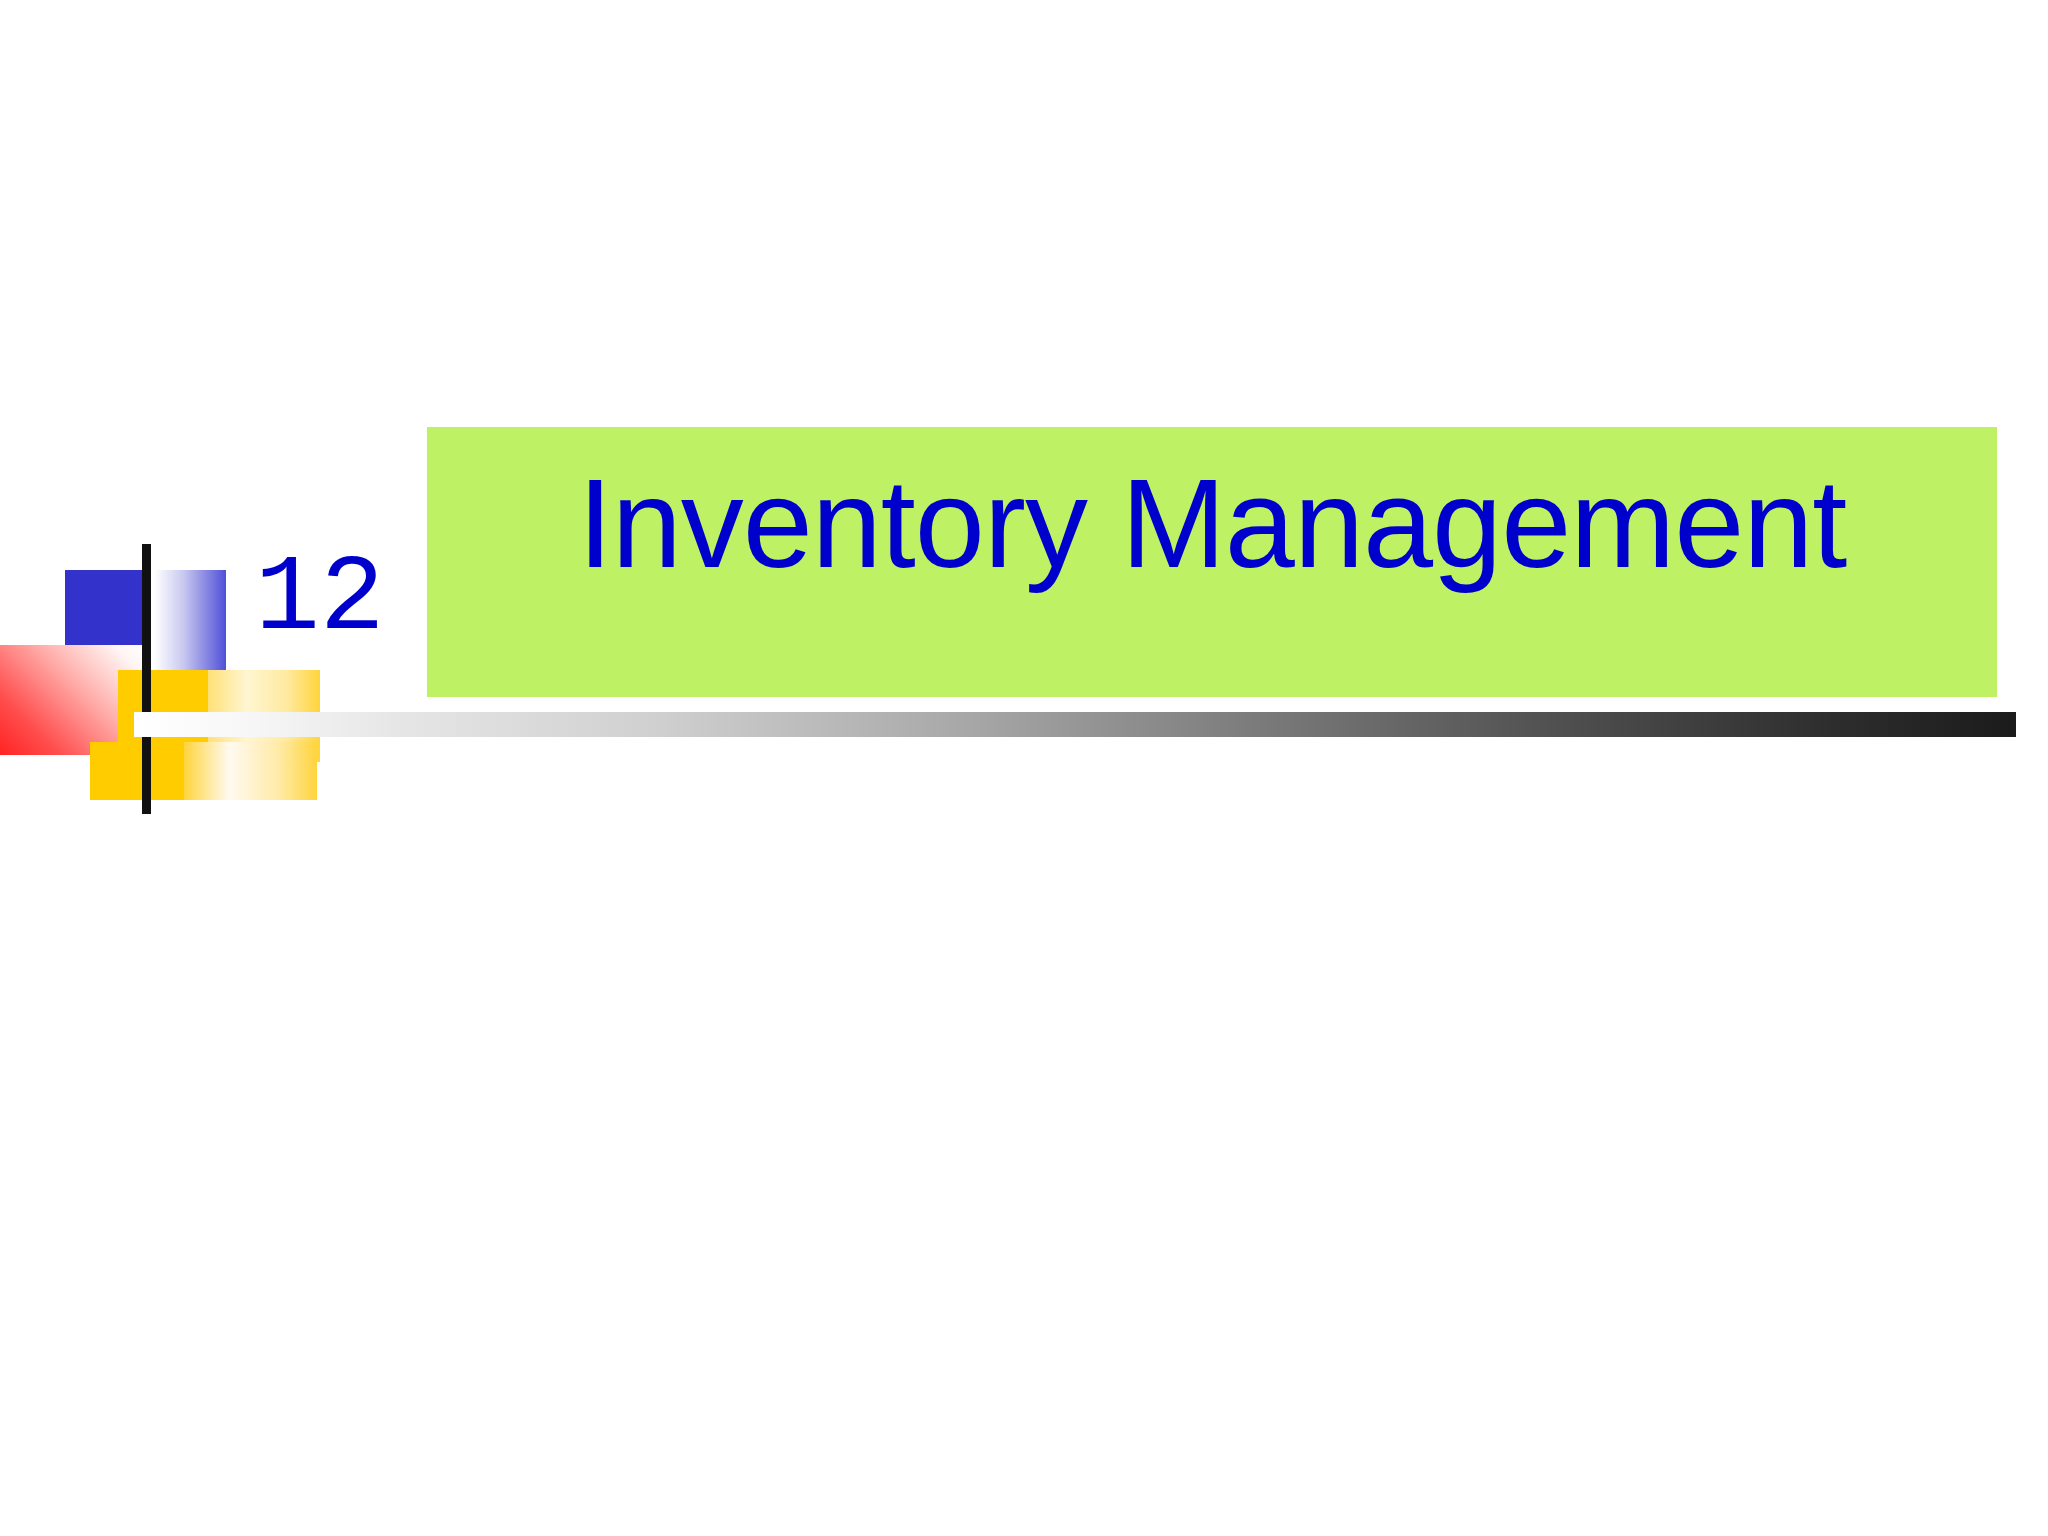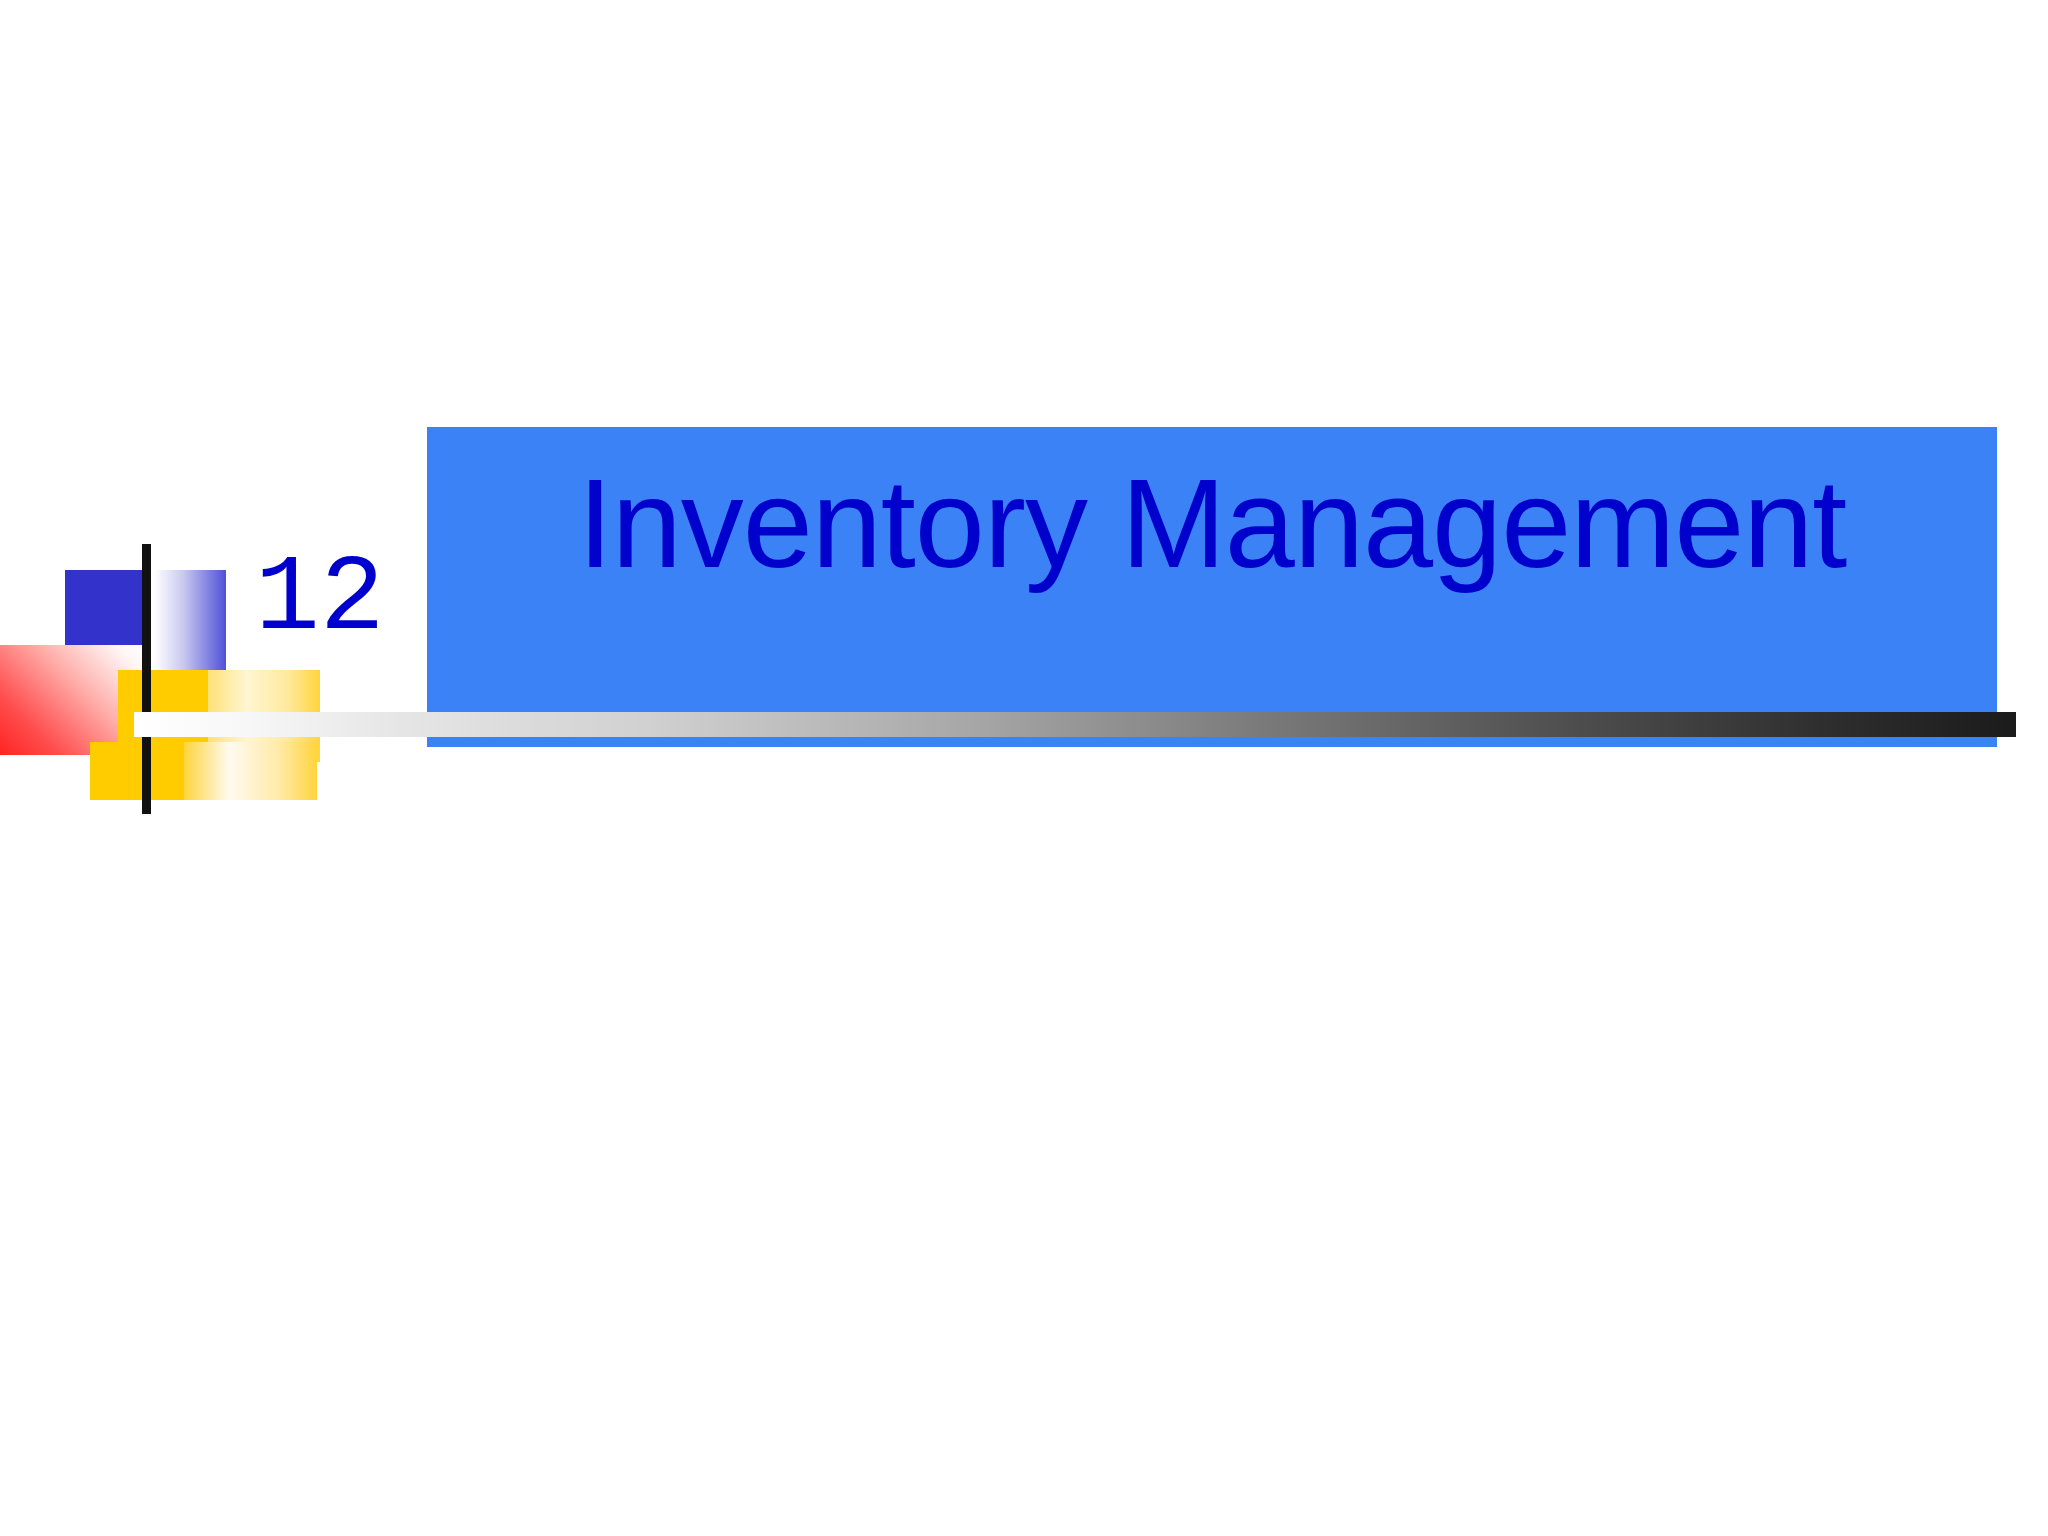--- a/index.html
+++ b/index.html
@@ -115,22 +115,22 @@
     letter-spacing: 0px;
     white-space: nowrap;
   }
 
   
   .title-banner {
     position: absolute;
     left: 427px;
     top: 427px;
     width: 1570px;
-    height: 320px;
-    background: #3b82f6;
+    height: 270px;
+    background: #bef264;
     display: flex;
     align-items: flex-start;
     justify-content: center;
   }
   .title-text {
     margin-top: 26px;
     font-size: 126px;
     line-height: 1.12;
     color: #0000cc;
     font-family: "Liberation Sans", sans-serif;

